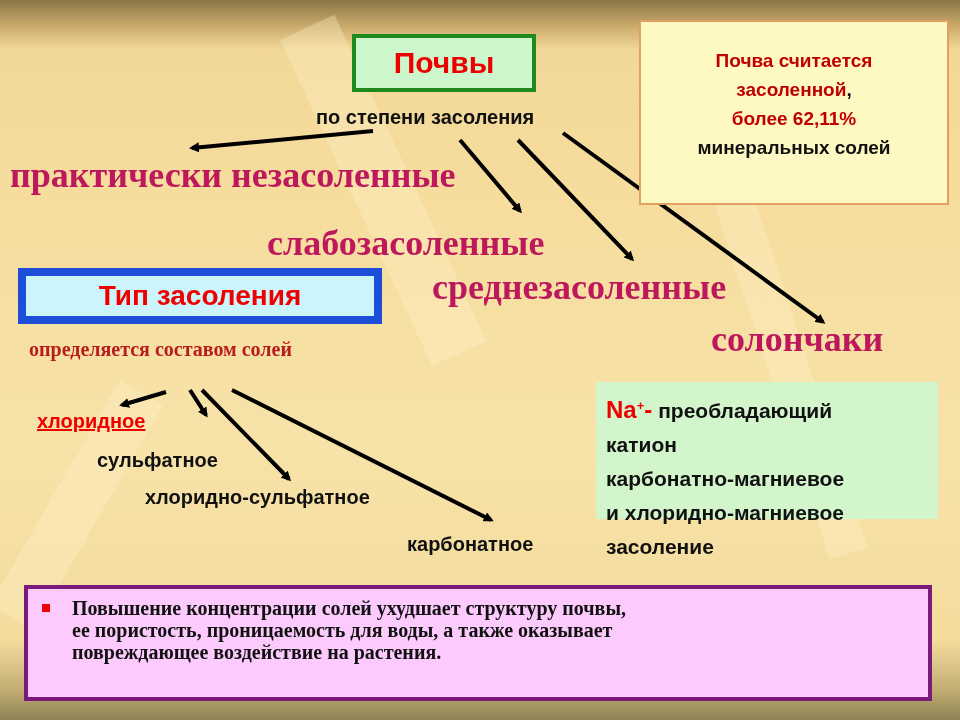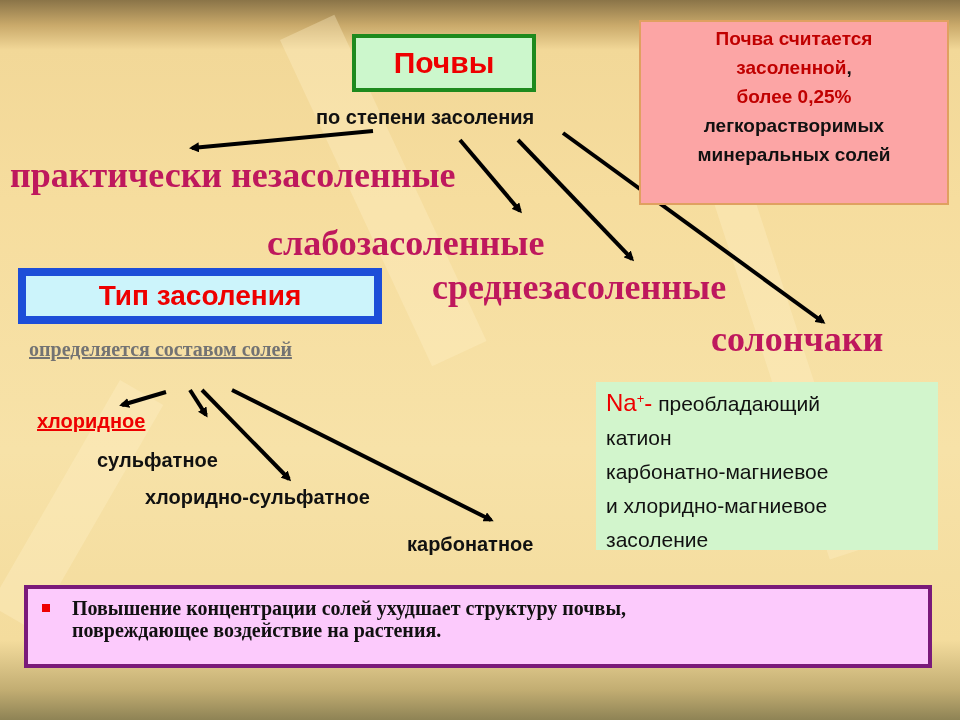--- a/index.html
+++ b/index.html
@@ -5,32 +5,32 @@
   html, body { margin:0; padding:0; }
   body { width:960px; height:720px; overflow:hidden; position:relative;
     background: linear-gradient(180deg, #8a7448 0px, #c9a96a 25px, #f2d898 50px, #f6dd9e 200px, #f7e2a8 450px, #f4dc9d 640px, #c2ad72 690px, #8e8355 720px);
     font-family:"Liberation Sans", sans-serif; }
   .bgshape { position:absolute; background:rgba(255,240,200,0.35); transform-origin:top left; }
   .abs { position:absolute; }
   .box-pochvy { left:352px; top:34px; width:184px; height:58px; background:#ccf7cc; border:4px solid #1e8a1e; box-sizing:border-box;
     display:flex; align-items:center; justify-content:center; color:#ee0000; font-weight:bold; font-size:30px; }
   .subtitle { left:316px; top:106px; font-weight:bold; font-size:20px; color:#111; }
   .ital { font-family:"Liberation Serif", serif; font-weight:bold; color:#be185d; font-size:36px; }
-  .note-box { left:639px; top:20px; width:310px; height:185px; background:#fca5a5; border:2px solid #e0a060; box-sizing:border-box;
-    text-align:center; font-weight:bold; font-size:19px; line-height:29px; padding-top:2px; }
+  .note-box { left:639px; top:20px; width:310px; height:185px; background:#fef9c3; border:2px solid #e0a060; box-sizing:border-box;
+    text-align:center; font-weight:bold; font-size:19px; line-height:29px; padding-top:24px; }
   .note-box .red { color:#c00000; }
   .note-box .blk { color:#111; }
   .tip-box { left:18px; top:268px; width:364px; height:56px; background:#ccf4fb; border:8px solid #1d4ed8; box-sizing:border-box;
     display:flex; align-items:center; justify-content:center; color:#ee0000; font-weight:bold; font-size:28px; }
-  .serif-b { font-family:"Liberation Serif", serif; font-weight:bold; font-size:20px; color:#737373; line-height:22px;text-decoration:underline; }
+  .serif-b { font-family:"Liberation Serif", serif; font-weight:bold; font-size:20px; color:#b91c1c; line-height:22px; }
   .type { font-weight:bold; font-size:20px; color:#111; }
-  .na-box { left:596px; top:382px; width:342px; height:168px; background:#d2f5cc; box-sizing:border-box; padding:0 10px;
-    font-weight:normal; font-size:21px; line-height:34px; color:#111; }
+  .na-box { left:596px; top:382px; width:342px; height:137px; background:#d2f5cc; box-sizing:border-box; padding:7px 10px;
+    font-weight:bold; font-size:21px; line-height:34px; color:#111; }
   .na-box .na { color:#ee0000; font-size:24px; }
-  .bottom-box { left:24px; top:585px; width:908px; height:83px; background:#fccafc; border:4px solid #7a1a7a; box-sizing:border-box;
+  .bottom-box { left:24px; top:585px; width:908px; height:116px; background:#fccafc; border:4px solid #7a1a7a; box-sizing:border-box;
     padding:8px 14px 0 14px; display:flex; }
   .bullet { width:8px; height:8px; background:#ee0000; margin:7px 22px 0 0; flex:none; }
   .bottom-text { font-family:"Liberation Serif", serif; font-weight:bold; font-size:20px; line-height:22px; color:#111; }
   svg.arrows { position:absolute; left:0; top:0; width:960px; height:720px; pointer-events:none; }
 </style>
 </head>
 <body>
 
 <div class="bgshape" style="left:280px;top:40px;width:60px;height:360px;transform:rotate(-25deg);"></div>
 <div class="bgshape" style="left:700px;top:160px;width:40px;height:420px;transform:rotate(-18deg);"></div>
@@ -61,22 +61,21 @@
 <div class="abs subtitle">по степени засоления</div>
 
 <div class="abs ital" style="left:10px;top:154px;">практически незасоленные</div>
 <div class="abs ital" style="left:267px;top:222px;">слабозасоленные</div>
 <div class="abs ital" style="left:400px;top:266px;margin-left:32px;">среднезасоленные</div>
 <div class="abs ital" style="left:711px;top:318px;">солончаки</div>
 
 <div class="abs note-box">
   <div class="red">Почва считается</div>
   <div><span class="red">засоленной</span><span class="blk">,</span></div>
-  <div class="red">более 0,25%</div>
-  <div class="blk">легкорастворимых</div>
+  <div class="red">более 62,11%</div>
   <div class="blk">минеральных солей</div>
 </div>
 
 <div class="abs tip-box">
   <span>Тип засоления</span>
 </div>
 
 <div class="abs serif-b" style="left:29px;top:338px;">
   <div>определяется составом солей</div>
 </div>
@@ -91,15 +90,16 @@
   <div>катион</div>
   <div>карбонатно-магниевое</div>
   <div>и хлоридно-магниевое</div>
   <div>засоление</div>
 </div>
 
 <div class="abs bottom-box">
   <div class="bullet"></div>
   <div class="bottom-text">
     <div>Повышение концентрации солей ухудшает структуру почвы,</div>
+    <div>ее пористость, проницаемость для воды, а также оказывает</div>
     <div>повреждающее воздействие на растения.</div>
   </div>
 </div>
 
 </body></html>

